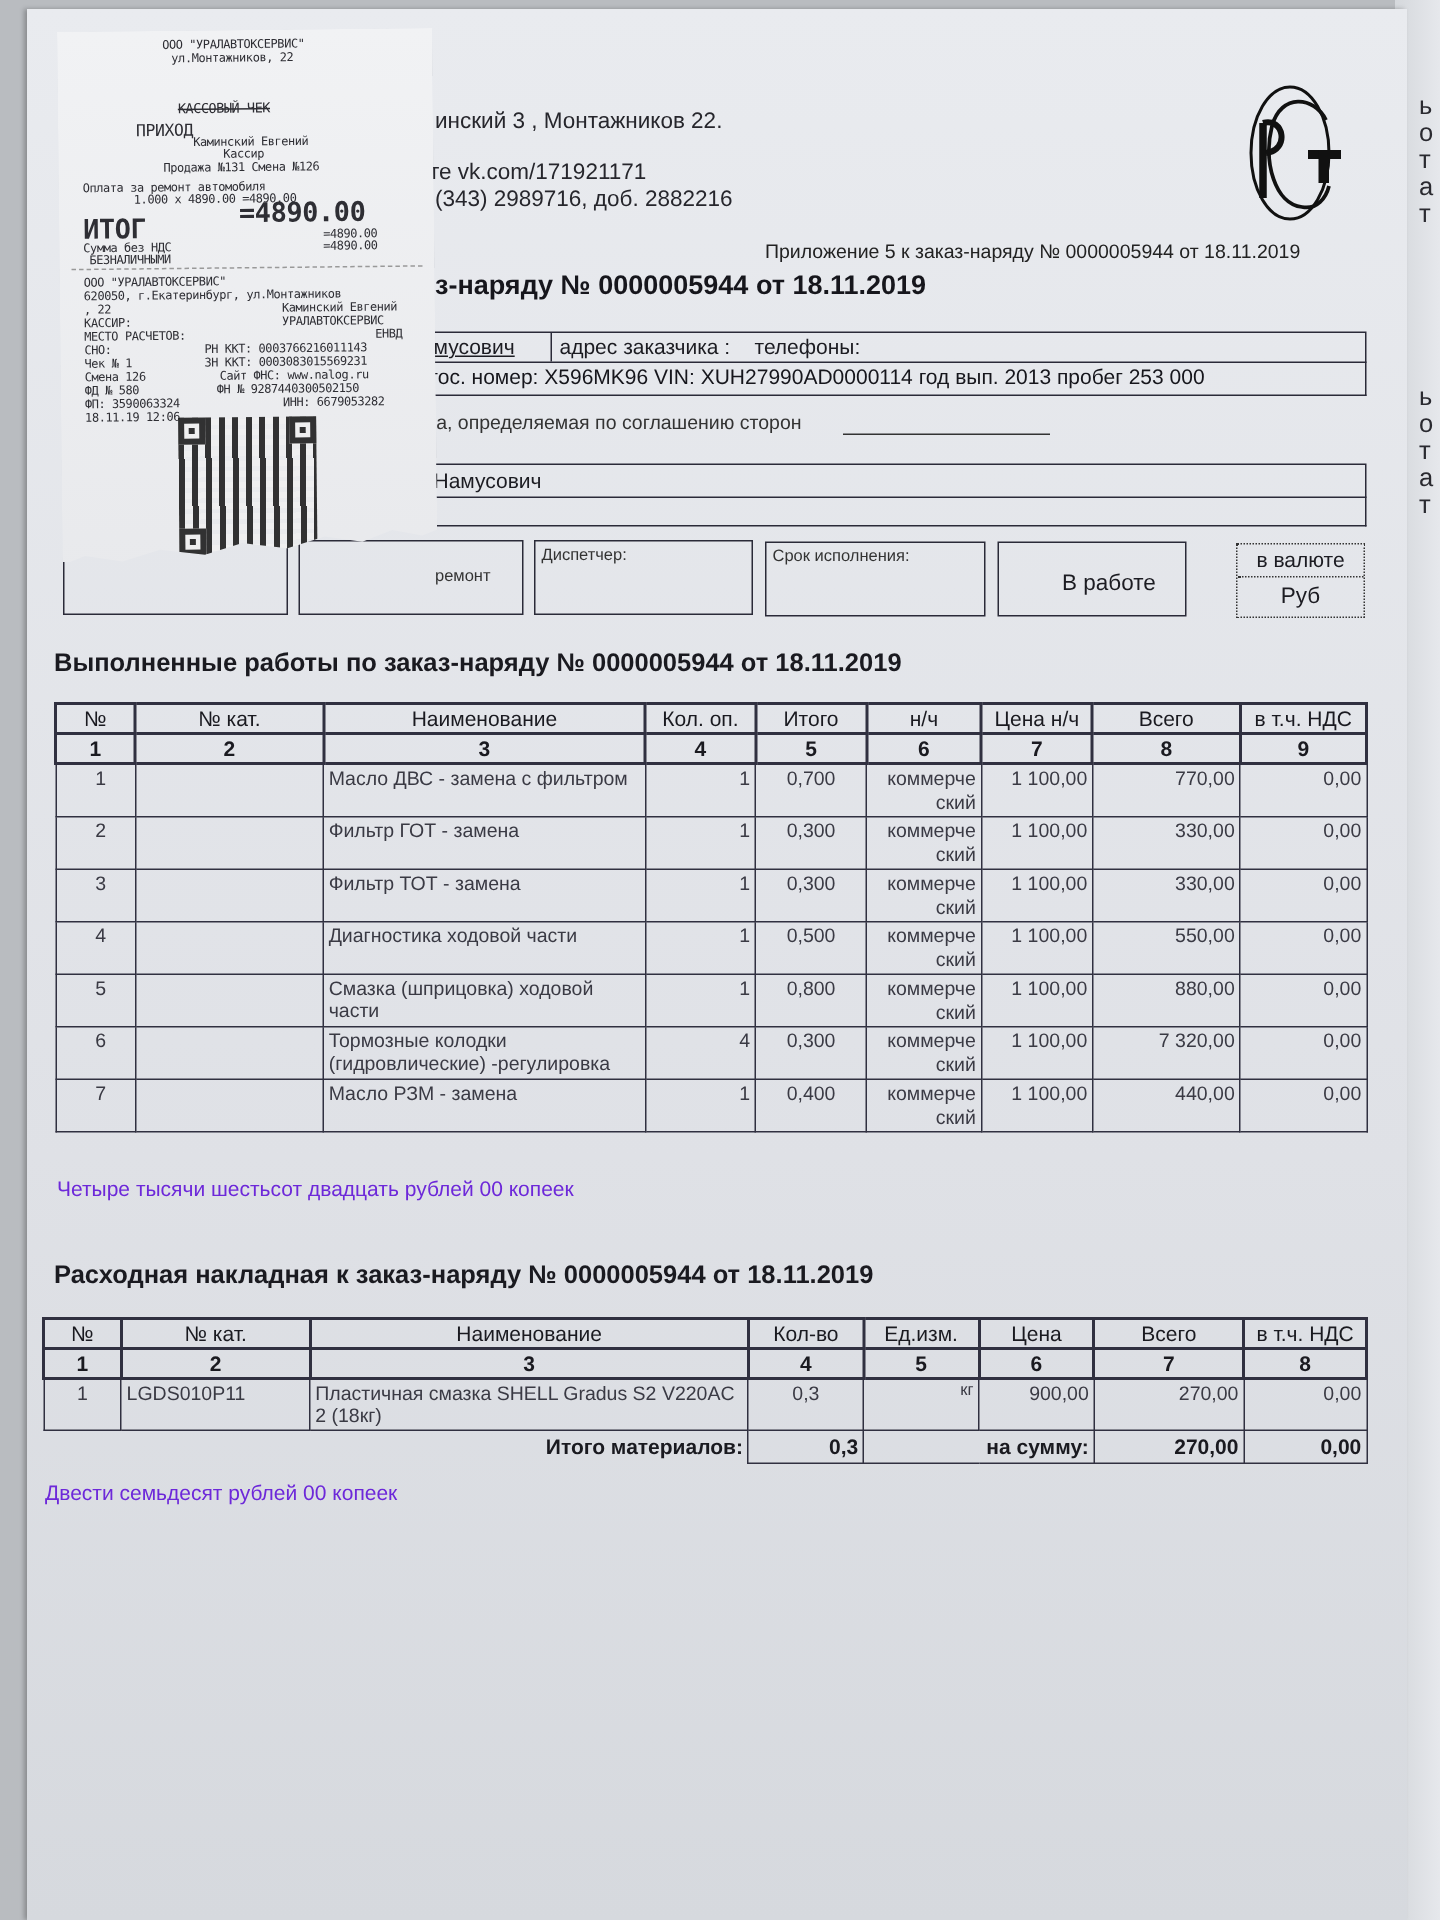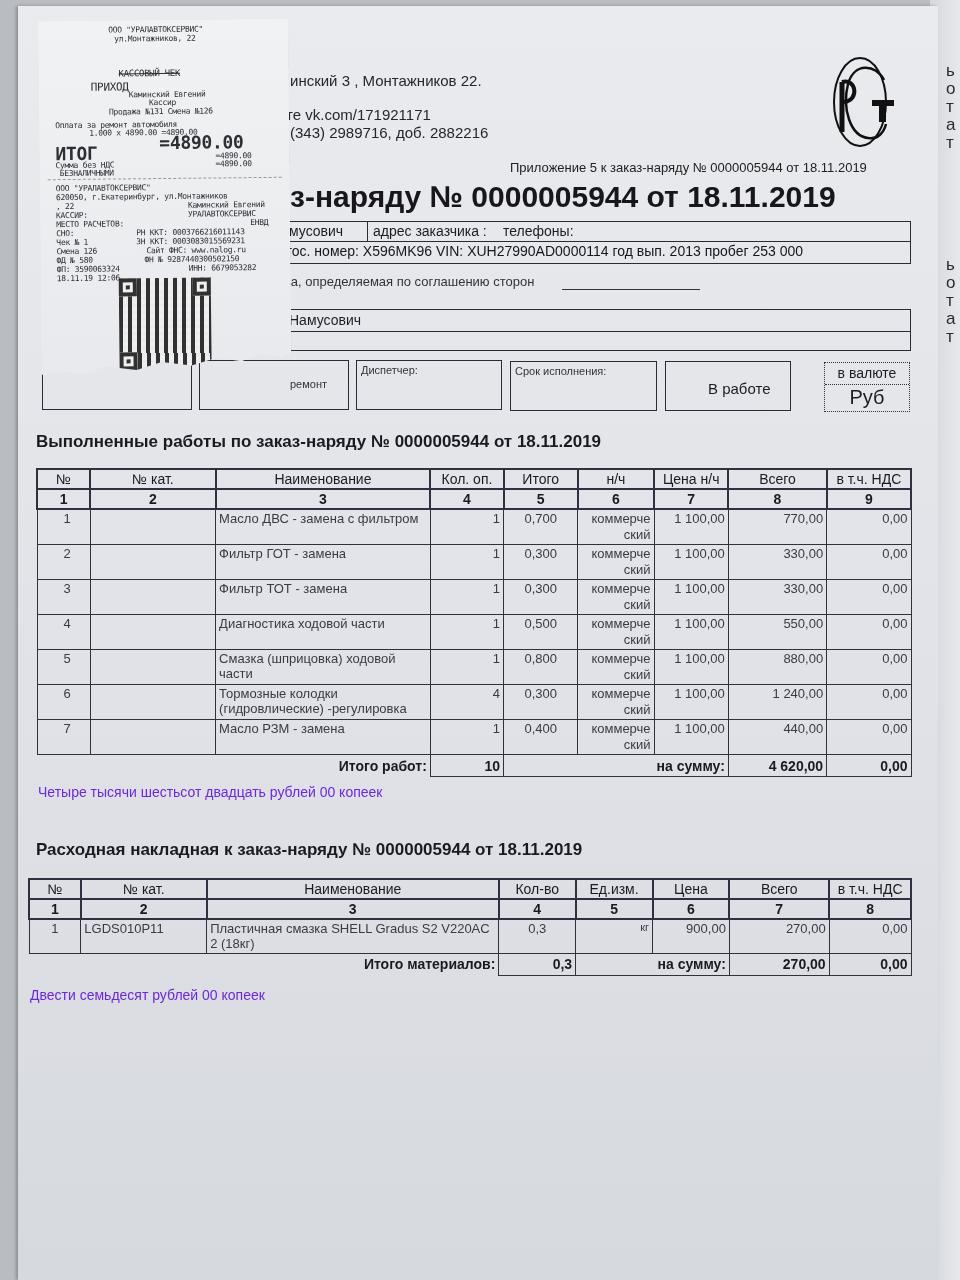--- a/index.html
+++ b/index.html
@@ -17,21 +17,21 @@
   }
   .edge-letters { font-size: 17px; color: #2a2a30; line-height: 18px; }
   
   #paper {
     left: 18px; top: 6px; width: 920px; height: 1274px;
     background: linear-gradient(180deg, #e9ebef 0%, #dfe1e6 60%, #d6d9de 100%);
     box-shadow: -2px 0 3px rgba(0,0,0,0.25);
   }
   .txt { white-space: nowrap; }
   .hdr-line { font-size: 15px; color: #26262c; }
-  .title-big { font-size: 30px; font-weight: bold; color: #16161c; }
+  .title-big { font-size: 18px; font-weight: bold; color: #16161c; }
   .annex { font-size: 13px; color: #222; }
   .box { border: 1.5px solid #2a2a38; }
   .small-label { font-size: 11px; color: #333; }
   .section-title { font-size: 17px; font-weight: bold; color: #1a1a20; }
   .words { font-size: 14px; color: #6d28d9; }
 
   table.grid { border-collapse: collapse; position: absolute; font-size: 13px; }
   table.grid td, table.grid th {
     border: 1.2px solid #303040; padding: 1px 3px; vertical-align: top;
     font-weight: normal; color: #3a3a44;
@@ -104,21 +104,21 @@
     <path d="M16 30 C30 26 34 48 18 50" fill="none" stroke="#111" stroke-width="4"></path>
     <rect x="46" y="48" width="22" height="6" fill="#111"></rect>
     <rect x="53" y="48" width="7" height="22" fill="#111"></rect>
   </svg>
 </div>
 
 <div class="abs txt annex" style="left:510px; top:160px;">Приложение 5 к заказ-наряду № 0000005944 от 18.11.2019</div>
 <div class="abs txt title-big" style="left:290px; top:180px;">з-наряду № 0000005944 от 18.11.2019</div>
 
 <div class="abs box" style="left:284px; top:221px; width:627px; height:21px;">
-  <span class="abs txt" style="left:4px; top:1px; font-size:14px;">мусович</span>
+  <span class="abs txt" style="left:4px; top:1px; font-size:14px;text-decoration:underline;">мусович</span>
   <span class="abs" style="left:82px; top:0; height:19px; border-left:1.5px solid #2a2a38;"></span>
   <span class="abs txt" style="left:88px; top:1px; font-size:14px;">адрес заказчика :</span>
   <span class="abs txt" style="left:218px; top:1px; font-size:14px;">телефоны:</span>
 </div>
 <div class="abs box" style="left:284px; top:241px; width:627px; height:23px; border-top:none;">
   <span class="abs txt" style="left:2px; top:2px; font-size:14px; color:#16161c;">гос. номер:  X596MK96   VIN: XUH27990AD0000114 год вып. 2013 пробег 253 000</span>
 </div>
 
 <div class="abs txt" style="left:284px; top:274px; font-size:13px; color:#333;">ва, определяемая по соглашению сторон</div>
 <div class="abs" style="left:562px; top:289px; width:138px; border-top:1px solid #333;"></div>
@@ -136,21 +136,21 @@
   <span class="abs txt small-label" style="left:4px; top:3px;">Диспетчер:</span>
 </div>
 <div class="abs box" style="left:510px; top:361px; width:147px; height:50px;">
   <span class="abs txt small-label" style="left:4px; top:3px;">Срок исполнения:</span>
 </div>
 <div class="abs box" style="left:665px; top:361px; width:126px; height:50px;">
   <span class="abs txt" style="left:42px; top:18px; font-size:15px;">В работе</span>
 </div>
 <div class="abs" style="left:824px; top:362px; width:86px; height:50px; border:1.5px dotted #333;">
   <div style="height:22px; border-bottom:1.5px dotted #333; text-align:center; font-size:14px; line-height:20px;">в валюте</div>
-  <div style="text-align:center; font-size:20px; line-height:25px;">Руб</div>
+  <div style="text-align:center; font-size:15px; line-height:25px;">Руб</div>
 </div>
 
 <div class="abs txt section-title" style="left:36px; top:432px;">Выполненные работы по заказ-наряду №  0000005944 от 18.11.2019</div>
 
 <table class="grid" style="left:36px; top:468px; width:876px;">
   <colgroup>
     <col style="width:53px">
       <col style="width:125px">
       <col style="width:214px">
       <col style="width:73px">
@@ -259,42 +259,35 @@
       <td class="l" style="padding-left:26px;">6</td>
       <td></td>
       <td class="l">Тормозные колодки (гидровлические) -регулировка</td>
       <td class="r">4</td>
       <td class="c">0,300</td>
       <td>
           <span class="kom">коммерче</span>
           <span class="kom">ский</span>
         </td>
       <td class="r">1 100,00</td>
-      <td class="r">1 240,00</td>
+      <td class="r">7 320,00</td>
       <td class="r">0,00</td>
     </tr>
     <tr style="height:34px;">
       <td class="l" style="padding-left:26px;">7</td>
       <td></td>
       <td class="l">Масло РЗМ - замена</td>
       <td class="r">1</td>
       <td class="c">0,400</td>
       <td>
           <span class="kom">коммерче</span>
           <span class="kom">ский</span>
         </td>
       <td class="r">1 100,00</td>
       <td class="r">440,00</td>
-      <td class="r">0,00</td>
-    </tr>
-    <tr class="total" style="height:22px;">
-      <td class="nob" colspan="3">Итого работ:</td>
-      <td class="r">10</td>
-      <td colspan="3" class="r" style="border-left:none;">на сумму:</td>
-      <td class="r">4 620,00</td>
       <td class="r">0,00</td>
     </tr>
   </tbody>
 </table>
 
 <div class="abs txt words" style="left:38px; top:784px;">Четыре тысячи шестьсот двадцать рублей 00 копеек</div>
 
 <div class="abs txt section-title" style="left:36px; top:840px;">Расходная накладная к заказ-наряду №  0000005944 от 18.11.2019</div>
 
 <table class="grid" style="left:28px; top:878px; width:884px;">

